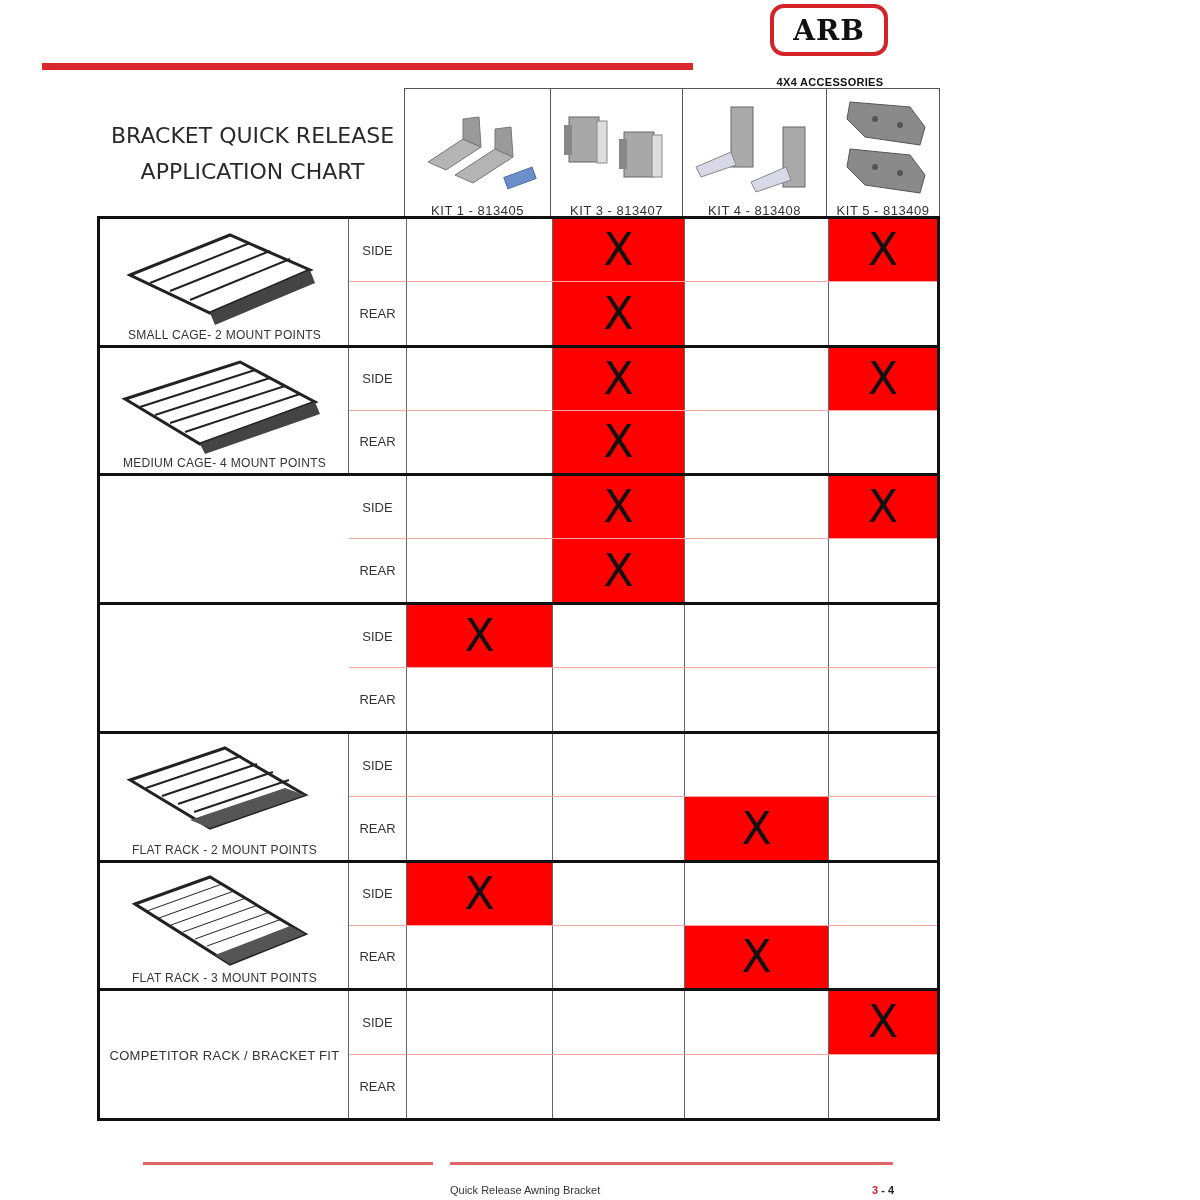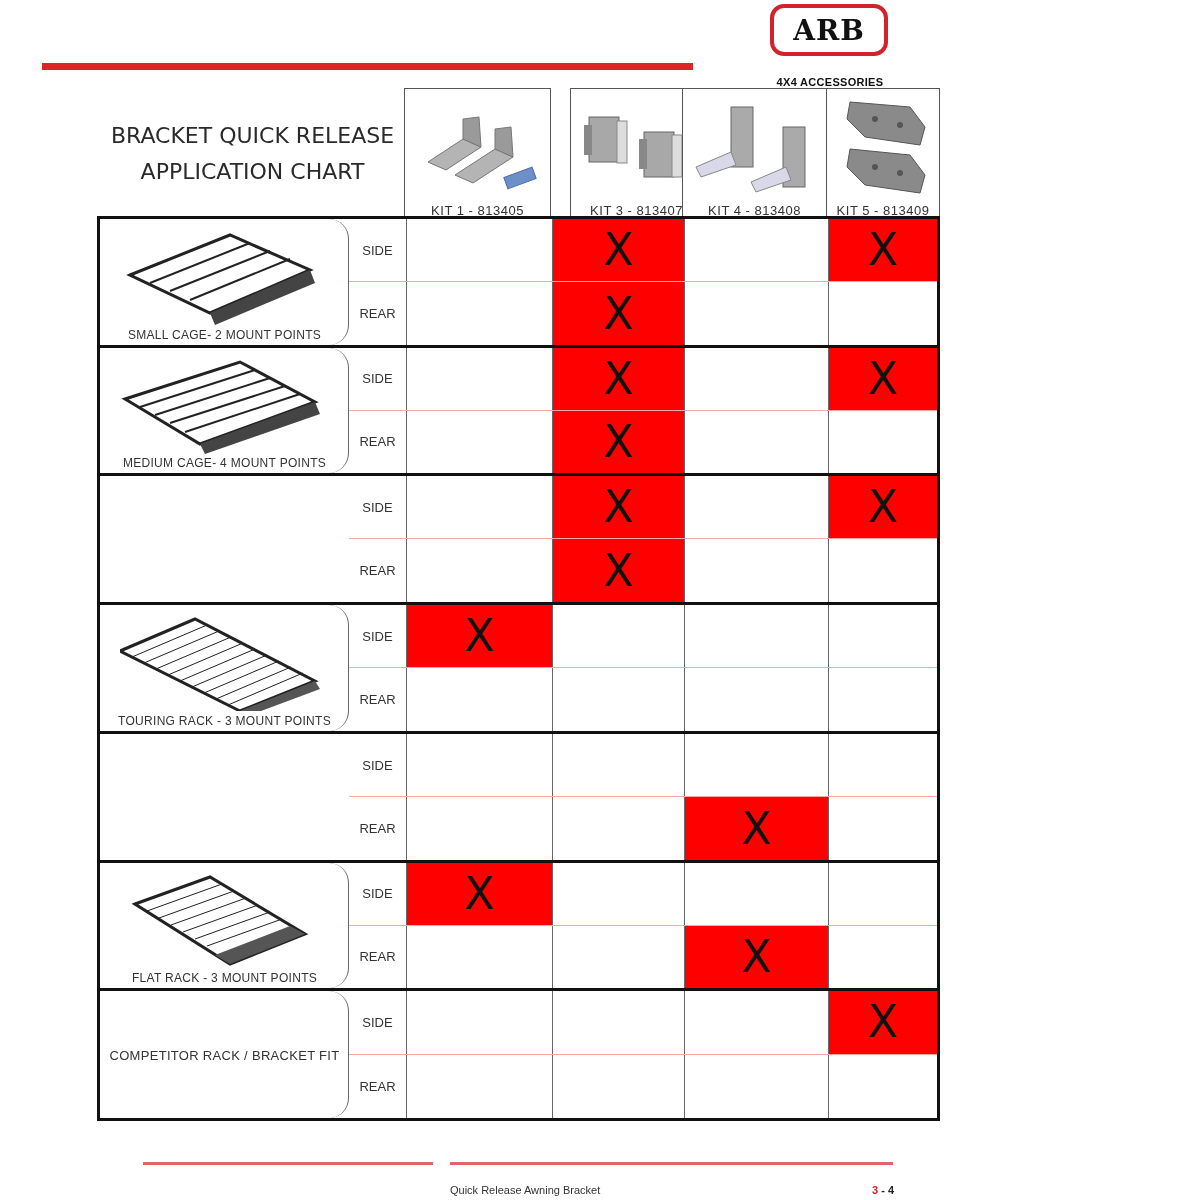--- a/index.html
+++ b/index.html
@@ -14,21 +14,21 @@
 
   .chart-title { position: absolute; left: 100px; top: 118px; width: 305px; text-align: center; font-family: "DejaVu Sans", sans-serif; font-size: 22px; line-height: 36px; color: #2a2a2a; }
 
   .kit-header { position: absolute; top: 88px; height: 130px; border: 1px solid #555; border-bottom: none; background: #fff; }
   .kit-img { position: absolute; left: 8px; right: 8px; top: 8px; height: 100px; }
   .kit-label { position: absolute; left: 0; right: 0; bottom: 0; text-align: center; font-family: "Liberation Sans", sans-serif; font-size: 13px; color: #333; letter-spacing: 0.5px; }
 
   .table { position: absolute; left: 97px; top: 216px; width: 843px; height: 905px; border: 3px solid #111; background: #fff; }
   .group { position: absolute; left: 0; width: 100%; border-bottom: 3px solid #111; }
   .group:last-child { border-bottom: none; }
-  .rack-cell { position: absolute; left: 0; top: 0; width: 249px; height: 100%; border-right: 1px solid #666; border-radius: 20px; }
+  .rack-cell { position: absolute; left: 0; top: 0; width: 249px; height: 100%; border-right: 1px solid #666; }
   .rack-img { position: absolute; left: 20px; top: 6px; width: 210px; height: 100px; }
   .rack-label { position: absolute; left: 0; width: 249px; bottom: 3px; text-align: center; font-family: "Liberation Sans", sans-serif; font-size: 12px; color: #333; letter-spacing: 0.3px; }
   .rack-label.mid { bottom: auto; top: 50%; transform: translateY(-50%); font-size: 13px; }
 
   .row { position: absolute; left: 249px; right: 0; height: 50%; display: flex; }
   .row.side { top: 0; border-bottom: 1px solid #fca5a5; }
   .row.rear { bottom: 0; }
   .pos { width: 58px; border-right: 1px solid #666; display: flex; align-items: center; justify-content: center; font-family: "Liberation Sans", sans-serif; font-size: 13px; color: #333; }
   .cell { border-right: 1px solid #666; display: flex; align-items: center; justify-content: center; font-family: "DejaVu Sans", sans-serif; font-size: 44px; color: #111; line-height: 1; }
   .cell:last-child { border-right: none; }
@@ -58,21 +58,21 @@
 <div class="kit-header" style="left:404px;width:147px;">
   <svg class="kit-img" viewBox="0 0 130 100">
     <polygon points="15,65 50,42 68,50 33,73" fill="#b4b4b4" stroke="#777"></polygon>
     <polygon points="50,42 50,22 66,20 68,50" fill="#9a9a9a" stroke="#777"></polygon>
     <polygon points="42,78 82,52 100,60 60,86" fill="#b4b4b4" stroke="#777"></polygon>
     <polygon points="82,52 82,32 98,30 100,60" fill="#9a9a9a" stroke="#777"></polygon>
     <rect x="92" y="75" width="30" height="12" fill="#6d8fc9" stroke="#4a6aa5" transform="rotate(-20 107 81)"></rect>
   </svg>
   <div class="kit-label">KIT 1 - 813405</div>
 </div>
-<div class="kit-header" style="left:550px;width:133px;margin-left:20px;">
+<div class="kit-header" style="left:550px;width:133px;">
   <svg class="kit-img" viewBox="0 0 117 100">
     <rect x="10" y="20" width="30" height="45" fill="#a8a8a8" stroke="#666"></rect>
     <rect x="5" y="28" width="8" height="30" fill="#888"></rect>
     <rect x="38" y="24" width="10" height="42" fill="#ddd" stroke="#888"></rect>
     <rect x="65" y="35" width="30" height="45" fill="#a8a8a8" stroke="#666"></rect>
     <rect x="60" y="42" width="8" height="30" fill="#888"></rect>
     <rect x="93" y="38" width="10" height="42" fill="#ddd" stroke="#888"></rect>
   </svg>
   <div class="kit-label">KIT 3 - 813407</div>
 </div>
@@ -165,53 +165,48 @@
     <div class="row rear">
       <div class="pos">REAR</div>
       <div class="cell c1"></div>
       <div class="cell c2 on">X</div>
       <div class="cell c3"></div>
       <div class="cell c4"></div>
     </div>
   </div>
 
   <div class="group" style="top:386px;height:129px;">
-    <div class="rack-cell">
-      <svg class="rack-img" viewBox="0 0 210 100">
-        <polygon points="0,40 75,8 195,70 120,100" fill="none" stroke="#222" stroke-width="3"></polygon>
-        <polygon points="120,100 195,70 200,78 125,106" fill="#555"></polygon>
-        <line x1="12" y1="46" x2="87" y2="14" stroke="#222"></line>
-          <line x1="24" y1="52" x2="99" y2="20" stroke="#222"></line>
-        <line x1="36" y1="58" x2="111" y2="26" stroke="#222"></line>
-          <line x1="48" y1="64" x2="123" y2="32" stroke="#222"></line>
-        <line x1="60" y1="70" x2="135" y2="38" stroke="#222"></line>
-          <line x1="72" y1="76" x2="147" y2="44" stroke="#222"></line>
-        <line x1="84" y1="82" x2="159" y2="50" stroke="#222"></line>
-          <line x1="96" y1="88" x2="171" y2="56" stroke="#222"></line>
-        <line x1="108" y1="94" x2="183" y2="62" stroke="#222"></line>
-      </svg>
-      <div class="rack-label">TOURING RACK - 3 MOUNT POINTS</div>
-    </div>
     <div class="row side">
       <div class="pos">SIDE</div>
       <div class="cell c1 on">X</div>
       <div class="cell c2"></div>
       <div class="cell c3"></div>
       <div class="cell c4"></div>
     </div>
     <div class="row rear">
       <div class="pos">REAR</div>
       <div class="cell c1"></div>
       <div class="cell c2"></div>
       <div class="cell c3"></div>
       <div class="cell c4"></div>
     </div>
   </div>
 
   <div class="group" style="top:515px;height:129px;">
+    <div class="rack-cell">
+      <svg class="rack-img" viewBox="0 0 210 100">
+        <polygon points="10,40 105,8 185,55 90,88" fill="none" stroke="#222" stroke-width="3"></polygon>
+        <polygon points="70,80 165,48 185,55 90,88" fill="#555"></polygon>
+        <line x1="26" y1="48" x2="121" y2="16" stroke="#222" stroke-width="2"></line>
+        <line x1="42" y1="56" x2="137" y2="24" stroke="#222" stroke-width="2"></line>
+        <line x1="58" y1="64" x2="153" y2="32" stroke="#222" stroke-width="2"></line>
+        <line x1="74" y1="72" x2="169" y2="40" stroke="#222" stroke-width="2"></line>
+      </svg>
+      <div class="rack-label">FLAT RACK - 2 MOUNT POINTS</div>
+    </div>
     <div class="row side">
       <div class="pos">SIDE</div>
       <div class="cell c1"></div>
       <div class="cell c2"></div>
       <div class="cell c3"></div>
       <div class="cell c4"></div>
     </div>
     <div class="row rear">
       <div class="pos">REAR</div>
       <div class="cell c1"></div>

